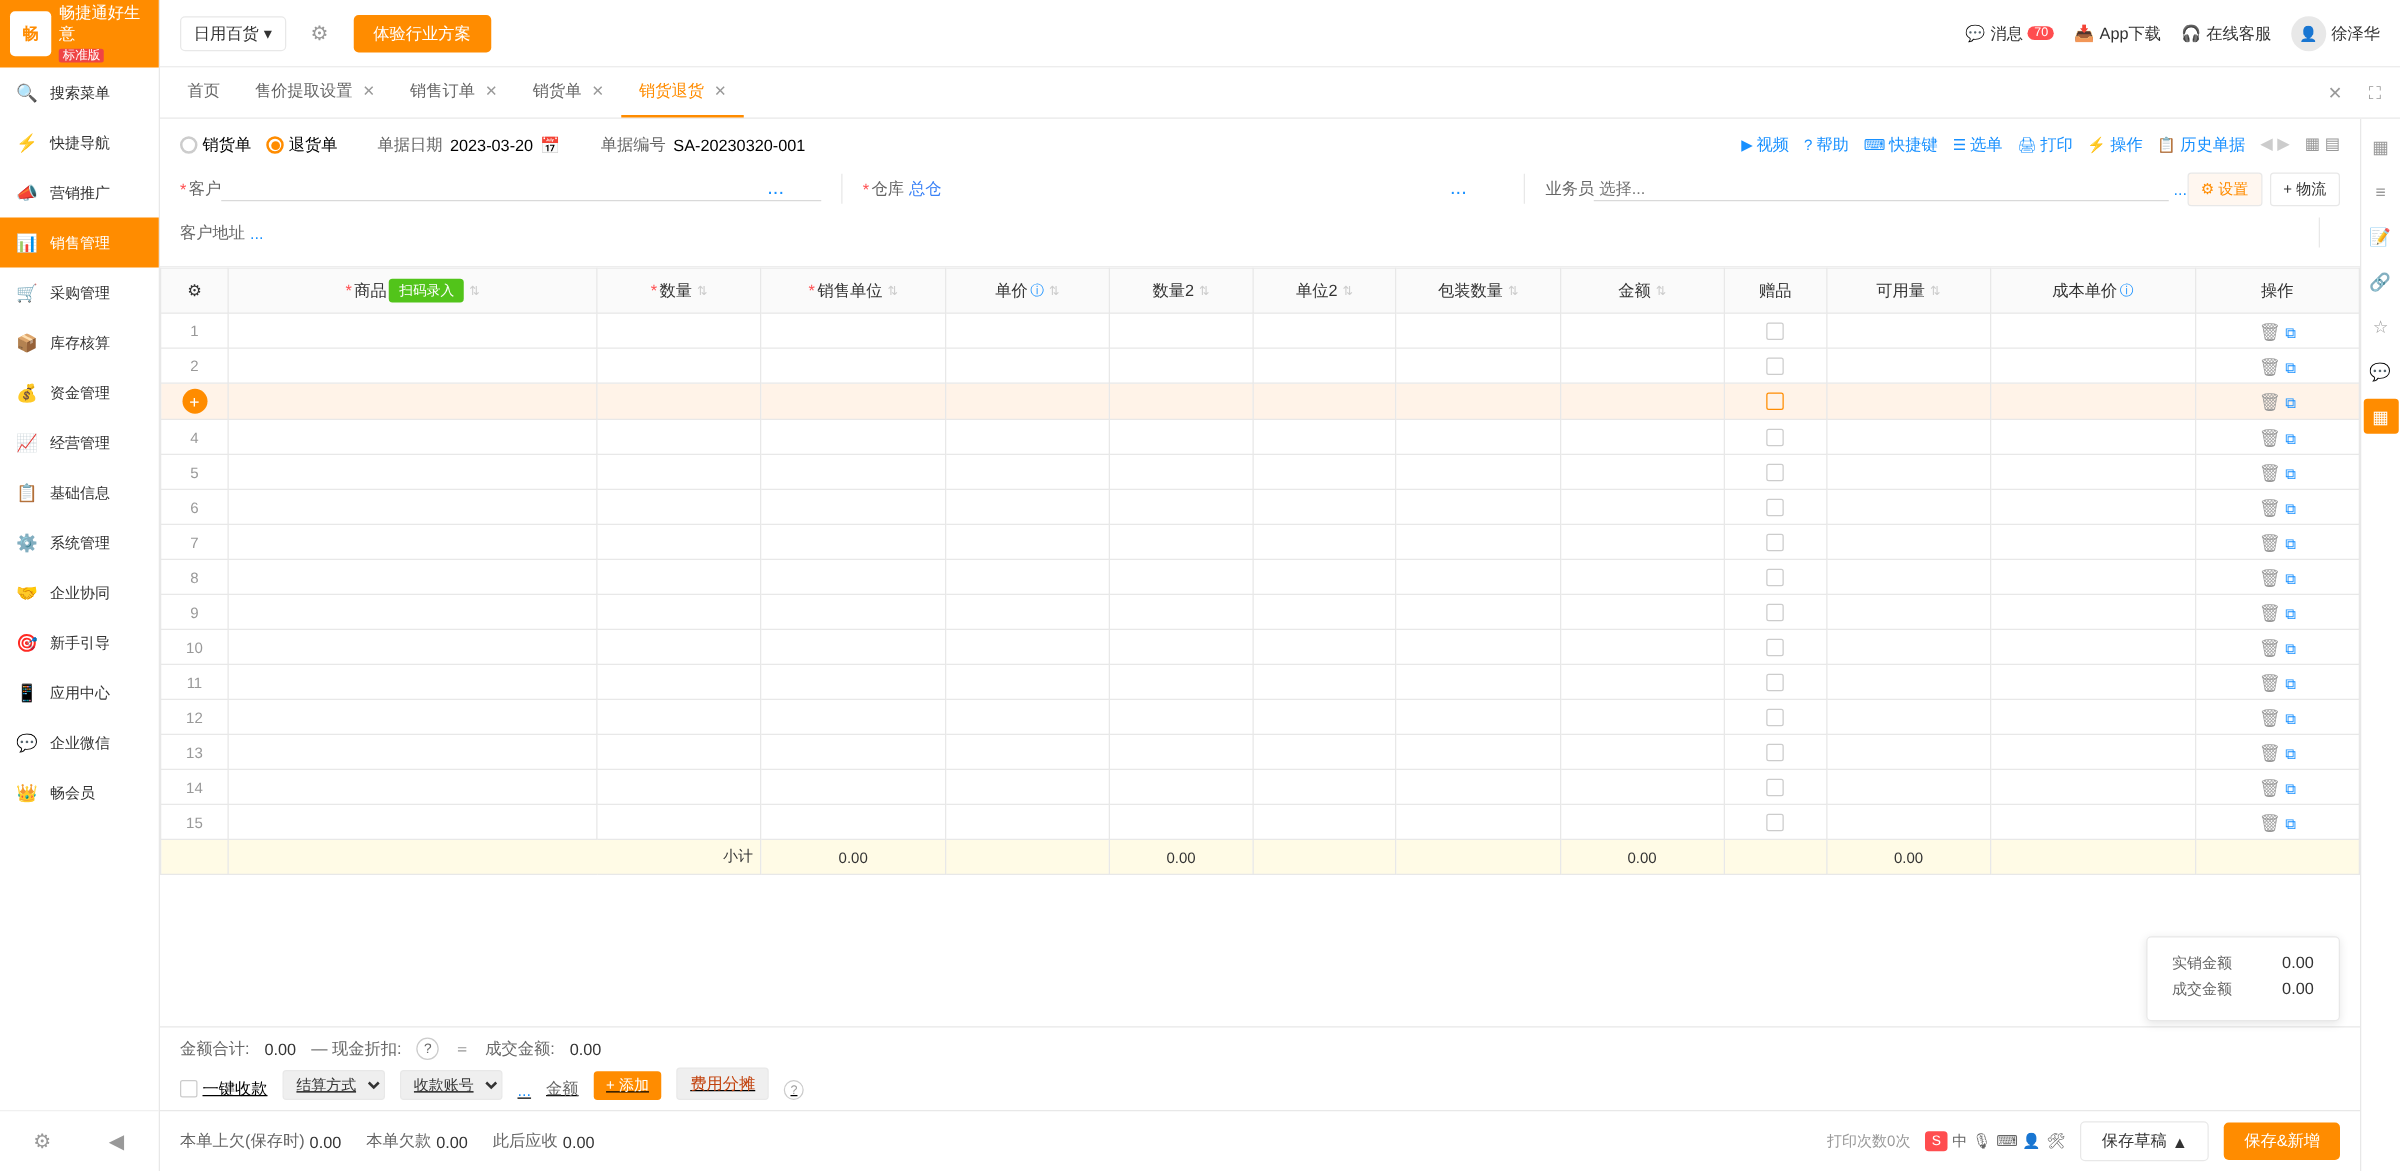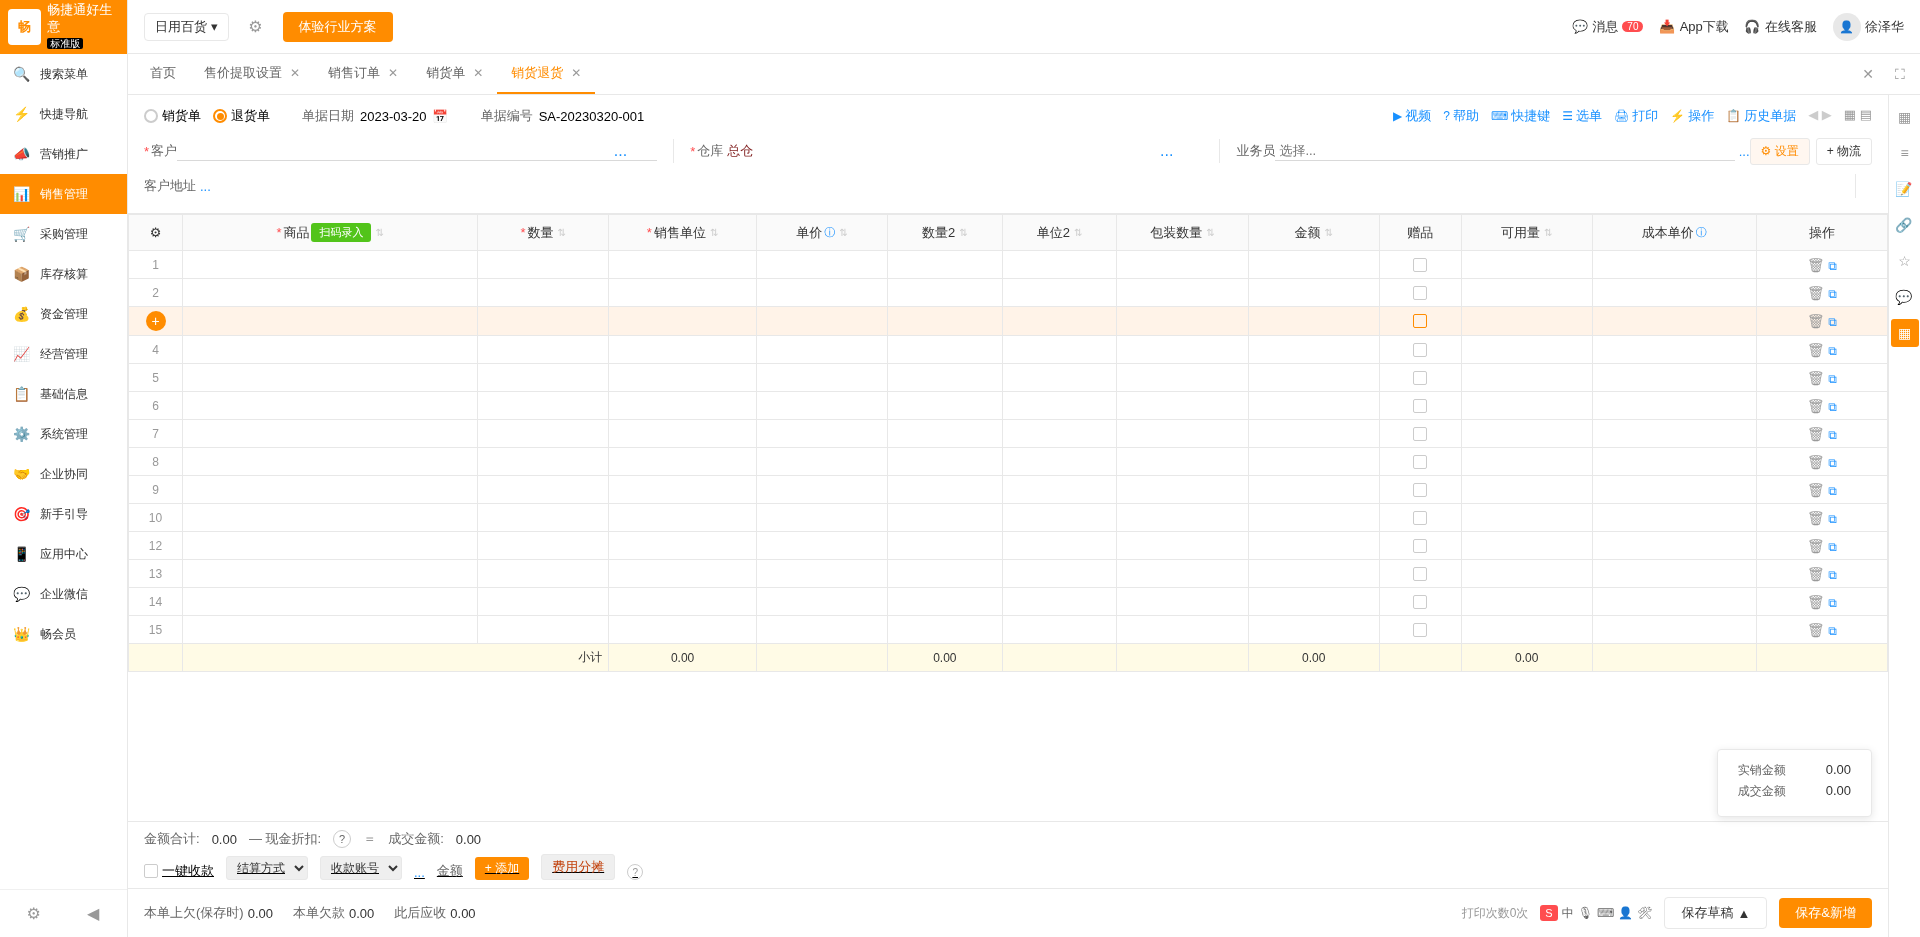--- a/index.html
+++ b/index.html
@@ -3,21 +3,21 @@
   <meta charset="utf-8">
   <style>
     * { box-sizing: border-box; margin: 0; padding: 0; font-family: 'Microsoft YaHei', Arial, sans-serif; font-size: 13px; }
     body { background: #f5f5f5; display: flex; height: 937px; overflow: hidden; }
 
     
     .sidebar { width: 128px; background: #fff; display: flex; flex-direction: column; border-right: 1px solid #e8e8e8; flex-shrink: 0; }
     .sidebar-logo { background: #ff8c00; color: #fff; padding: 10px 8px; display: flex; align-items: center; gap: 6px; height: 54px; }
     .logo-icon { width: 36px; height: 36px; background: #fff; border-radius: 4px; display: flex; align-items: center; justify-content: center; color: #ff8c00; font-weight: bold; font-size: 12px; }
     .logo-text { color: #fff; font-size: 12px; line-height: 1.3; }
-    .logo-badge { background: #000000; color: #fff; font-size: 10px; border-radius: 2px; padding: 0 3px; }
+    .logo-badge { background: #ef4444; color: #fff; font-size: 10px; border-radius: 2px; padding: 0 3px; }
     .sidebar-nav-item { padding: 10px 12px; display: flex; align-items: center; gap: 8px; cursor: pointer; color: #333; transition: background 0.2s; }
     .sidebar-nav-item.active { background: #ff8c00; color: #fff; }
     .sidebar-nav-item .nav-icon { width: 20px; height: 20px; display: flex; align-items: center; justify-content: center; font-size: 14px; flex-shrink: 0; }
     .sidebar-nav-item .nav-label { font-size: 12px; }
     .sidebar-bottom { margin-top: auto; padding: 8px; display: flex; gap: 8px; border-top: 1px solid #f0f0f0; }
     .sidebar-bottom-btn { flex: 1; display: flex; align-items: center; justify-content: center; padding: 6px; cursor: pointer; color: #999; font-size: 16px; }
 
     
     .main { flex: 1; display: flex; flex-direction: column; overflow: hidden; }
 
@@ -306,21 +306,21 @@
             <span class="field-label">客户</span>
             <input class="field-input" type="text" style="border-top: none; border-right: none; border-left: none; border-image: initial; border-bottom: 1px solid rgb(217, 217, 217); width: 200px; outline: none; padding: 2px 4px;">
             <span class="field-dots" style="color:#1890ff;cursor:pointer;margin-left:4px;">...</span>
           </div>
 
           <div style="width:1px;background:#e8e8e8;margin:0 16px;height:24px;"></div>
 
           <div class="form-field-group" style="flex:1;">
             <span class="field-label-req">*</span>
             <span class="field-label">仓库</span>
-            <span style="margin-left:4px;color:#7f1d1d;">总仓</span>
+            <span style="margin-left:4px;color:#3b82f6;">总仓</span>
             <span class="field-dots" style="color:#1890ff;cursor:pointer;margin-left:4px;">...</span>
           </div>
 
           <div style="width:1px;background:#e8e8e8;margin:0 16px;height:24px;"></div>
 
           <div class="form-field-group" style="flex:1;">
             <span class="field-label">业务员</span>
             <input class="field-input" type="text" style="border-top: none; border-right: none; border-left: none; border-image: initial; border-bottom: 1px solid rgb(217, 217, 217); width: 120px; outline: none; padding: 2px 4px;" placeholder="选择...">
             <span style="color:#1890ff;cursor:pointer;margin-left:4px;">...</span>
           </div>
@@ -594,20 +594,39 @@
                   <div class="checkbox-cell">
                     <div class="cb"></div>
                   </div>
                 </td>
                 <td></td>
                 <td></td>
                 <td><span class="delete-btn">🗑</span> <span class="copy-btn">⧉</span></td>
               </tr>
             <tr>
                 <td class="row-num">10</td>
+                <td></td>
+                <td></td>
+                <td></td>
+                <td></td>
+                <td></td>
+                <td></td>
+                <td></td>
+                <td></td>
+                <td>
+                  <div class="checkbox-cell">
+                    <div class="cb"></div>
+                  </div>
+                </td>
+                <td></td>
+                <td></td>
+                <td><span class="delete-btn">🗑</span> <span class="copy-btn">⧉</span></td>
+              </tr>
+            <tr>
+                <td class="row-num">11</td>
                 <td></td>
                 <td></td>
                 <td></td>
                 <td></td>
                 <td></td>
                 <td></td>
                 <td></td>
                 <td></td>
                 <td>
                   <div class="checkbox-cell">

